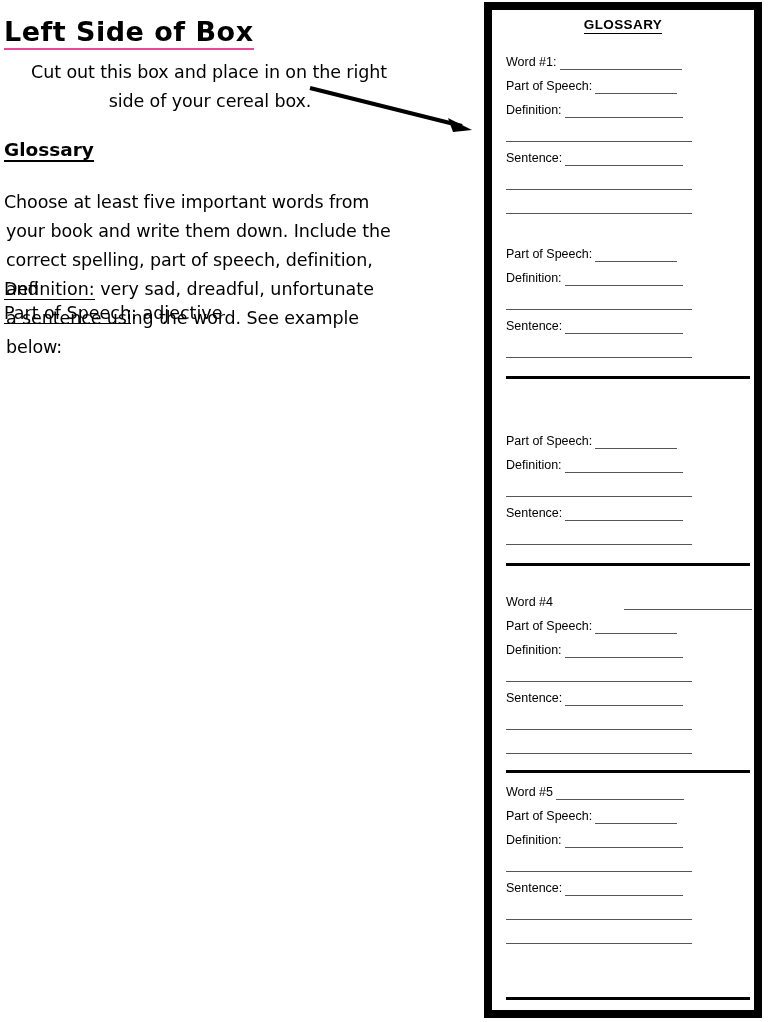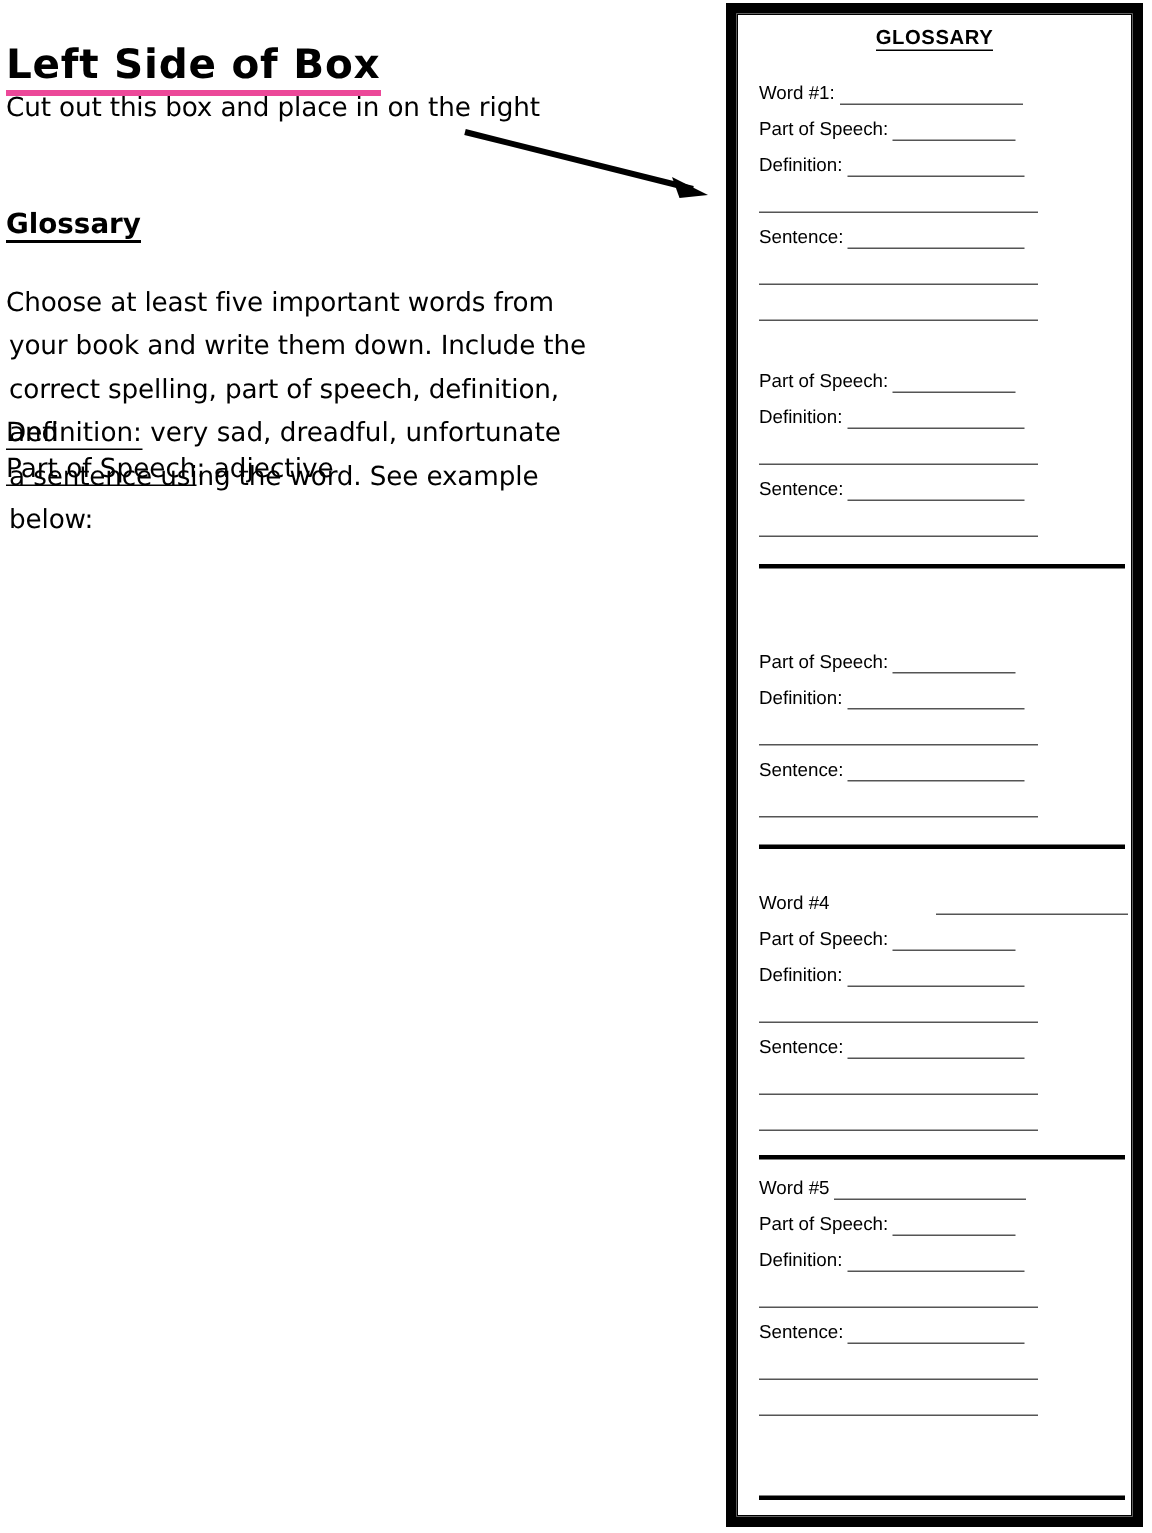--- a/index.html
+++ b/index.html
@@ -28,37 +28,36 @@
   .ls-title {
     position: absolute;
     left: 4px;
     top: 16px;
     font-family: "DejaVu Sans", sans-serif;
     font-size: 27px;
     font-weight: bold;
     letter-spacing: 0.5px;
     line-height: 1.15;
     white-space: nowrap;
-    border-bottom: 4px solid #ec4899;
+    border-bottom: 2px solid #ec4899;
     padding-bottom: 1px;
     display: inline-block;
-    margin-top: 12px;
   }
 
   .ls-para {
     position: absolute;
     left: 4px;
     font-family: "DejaVu Sans", sans-serif;
     font-size: 17.5px;
     line-height: 29px;
     letter-spacing: -0.1px;
   }
   .ls-para .l2 { display: block; padding-left: 2px; }
 
-  #instruction-text { top: 58px; width: 410px; }
+  #instruction-text { top: 58px; width: 410px; text-align: center; }
 
   .ls-sub {
     position: absolute;
     left: 4px;
     top: 140px;
     font-family: "DejaVu Sans", sans-serif;
     font-size: 18.5px;
     font-weight: bold;
     border-bottom: 2.5px solid #000;
     padding-bottom: 0px;
@@ -177,20 +176,21 @@
 </style>
 </head>
 <body>
 
 <div id="left-column">
 
   <div class="ls-title">Left Side of Box</div>
 
   <div class="ls-para" id="instruction-text">
     <span>Cut out this box and place in on the right</span>
+    <span class="l2">side of your cereal box.</span>
   </div>
 
   <div class="ls-sub">Glossary</div>
 
   <div class="ls-para" id="glossary-instructions">
     <span>Choose at least five important words from</span>
     <span class="l2">your book and write them down. Include the</span>
     <span class="l2">correct spelling, part of speech, definition, and</span>
     <span class="l2">a sentence using the word.  See example below:</span>
   </div>

